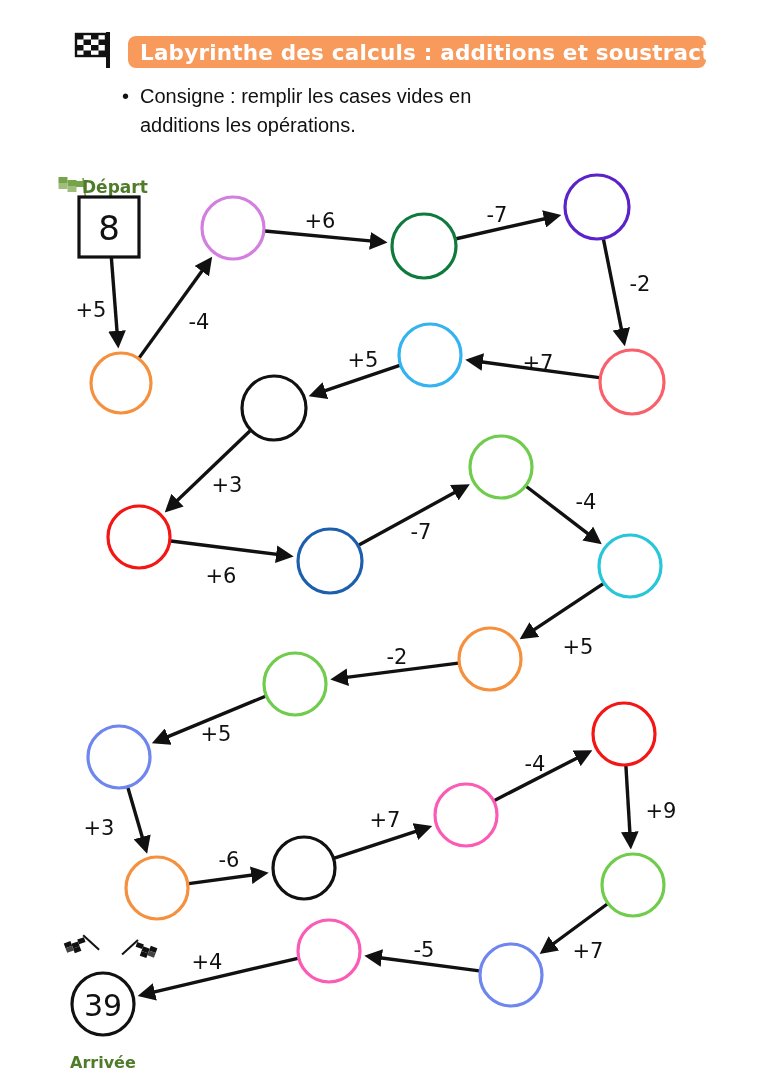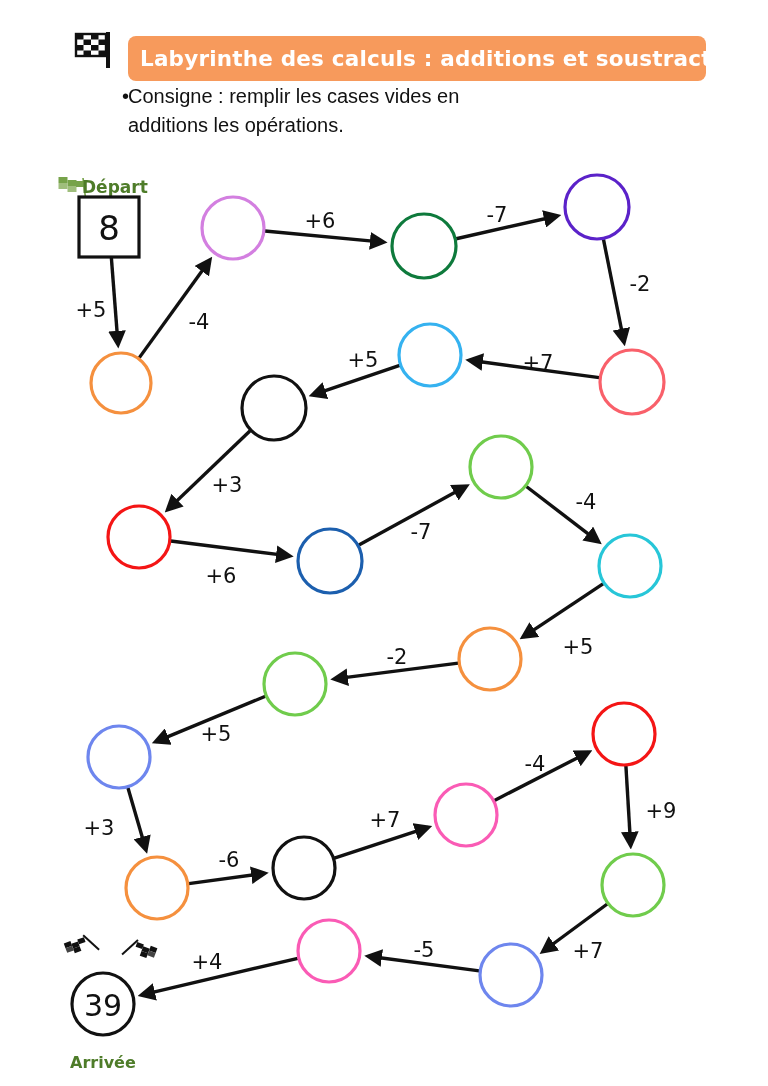--- a/index.html
+++ b/index.html
@@ -29,21 +29,21 @@
     left: 70px;
     top: 28px;
     width: 48px;
     height: 46px;
   }
   .title-bar {
     position: absolute;
     left: 128px;
     top: 36px;
     width: 578px;
-    height: 45px;
+    height: 32px;
     background: #F79A5C;
     border-radius: 8px;
     box-sizing: border-box;
     display: flex;
     align-items: center;
     justify-content: flex-start;
     padding-left: 12px;
   }
   .title-text {
     color: #ffffff;
@@ -64,21 +64,21 @@
   }
   .instruction .bullet {
     position: absolute;
     left: 0;
     top: 0;
     font-size: 20px;
     line-height: 29px;
   }
   .instruction .itext {
     display: block;
-    margin-left: 6px;
+    margin-left: 18px;
   }
 
   
   .maze {
     position: absolute;
     left: 0;
     top: 0;
     width: 768px;
     height: 1086px;
   }

